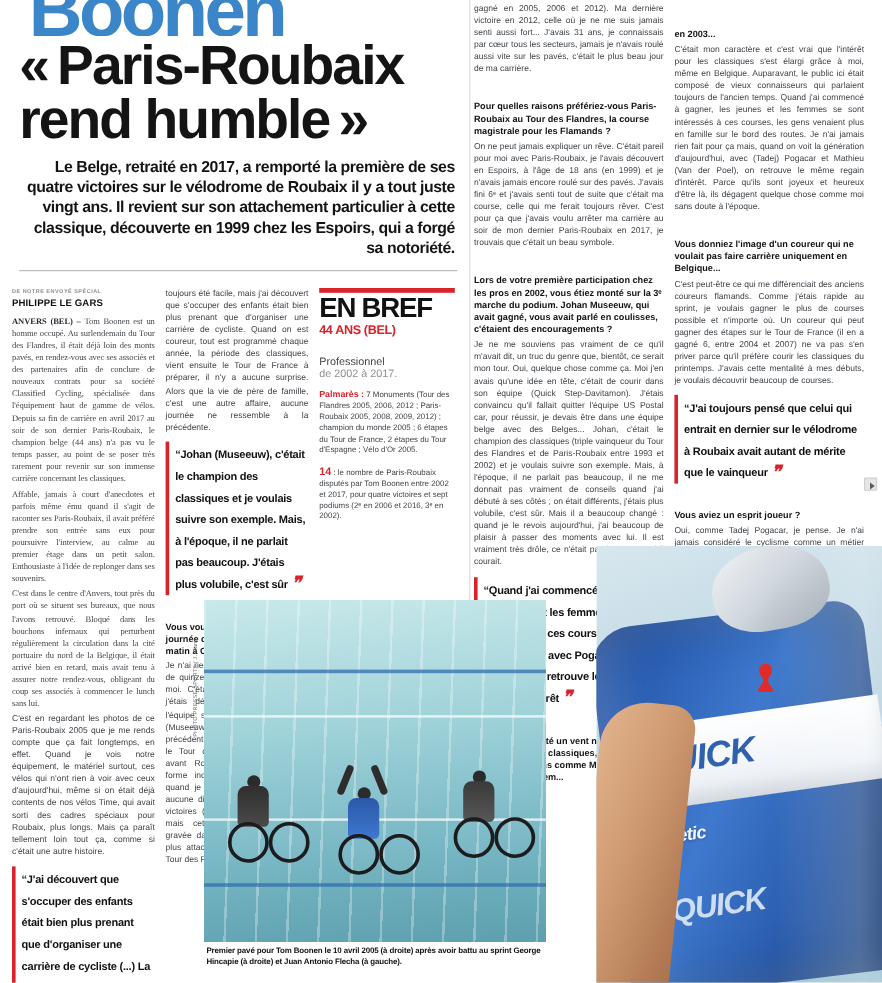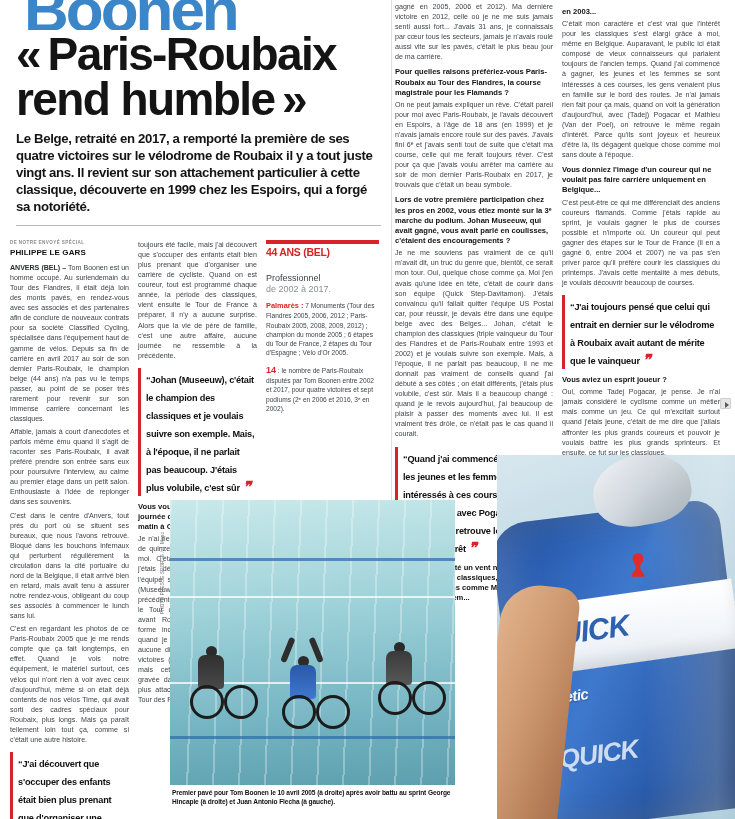--- a/index.html
+++ b/index.html
@@ -45,20 +45,21 @@
   }
   .chapeau {
     font-family:"Liberation Sans", sans-serif;
     font-weight:bold;
     font-size:13.2px;
     line-height:1.28;
     letter-spacing:-0.35px;
     color:#141414;
     margin:10px 0 0 6px;
     padding-right:6px;
+    text-align:right;
   }
 
   .rule-top {
     border-top:1px solid #b9b9b9;
     margin:9px 4px 0 6px;
   }
 
   
   .cols3 {
     position:absolute; left:10px; top:240px; width:375px; height:572px;
@@ -72,27 +73,28 @@
     color:#8d8d8d; text-transform:uppercase; margin-bottom:3px;
   }
   .byline {
     font-size:8px; font-weight:bold; letter-spacing:0.1px;
     color:#111; margin-bottom:6px;
   }
   .body-text {
     font-size:7.1px; line-height:1.42; text-align:justify;
     color:#3f4348; letter-spacing:-0.05px;
     hyphens:auto;
+    font-family:Liberation Serif, serif;
   }
   .body-text p { margin:0 0 3px 0; }
   .dateline { font-weight:bold; color:#2a2d31; }
 
   .q-lead {
     font-size:7.6px; font-weight:bold; line-height:1.34;
-    color:#131313; margin:5px 0 2px 0;
+    color:#131313; margin:22px 0 2px 0;
   }
   .a-text { font-size:7.1px; line-height:1.42; text-align:justify; color:#3f4348; }
 
   
   .pullquote {
     border-left:3px solid #d8232a;
     padding:1px 0 1px 5px;
     margin:7px 0 6px 0;
   }
   .pullquote .pq {
@@ -286,20 +288,21 @@
       <div class="pullquote">
         <span class="pq">“Johan (Museeuw), c'était le champion des classiques et je voulais suivre son exemple. Mais, à l'époque, il ne parlait pas beaucoup. J'étais plus volubile, c'est sûr</span><span class="pq-mark">❞</span>
       </div>
 
       <div class="q-lead">Vous vous souvenez de cette journée du 10 avril 2005, le matin à Compiègne ?</div>
       <div class="a-text">Je n'ai rien oublié, c'était l'apothéose de quinze jours extraordinaires pour moi. C'était la première année où j'étais désigné leader unique de l'équipe sur les classiques, Johan (Museeuw) avait arrêté l'année précédente. Je gagne le GP E3, puis le Tour des Flandres la semaine avant Roubaix. J'étais dans une forme incroyable. J'ai toujours dit quand je courais que je ne faisais aucune différence entre mes quatre victoires (2005, 2008, 2009, 2012), mais cette première est restée gravée dans mon cœur. Car j'étais plus attaché à Paris-Roubaix qu'au Tour des Flandres (qu'il a</div>
     </div>
 
     <div class="col c3">
       <div class="enbref-rule"></div>
+      <div class="enbref-title">EN BREF</div>
       <div class="enbref-sub">44 ANS (BEL)</div>
       <div class="enbref-pro">
         <div>Professionnel</div>
         <div class="dim">de 2002 à 2017.</div>
       </div>
 
       <div class="enbref-item">
         <b class="red">Palmarès :</b><span> 7 Monuments (Tour des Flandres 2005, 2006, 2012 ; Paris-Roubaix 2005, 2008, 2009, 2012) ; champion du monde 2005 ; 6 étapes du Tour de France, 2 étapes du Tour d'Espagne ; Vélo d'Or 2005.</span>
       </div>
 

